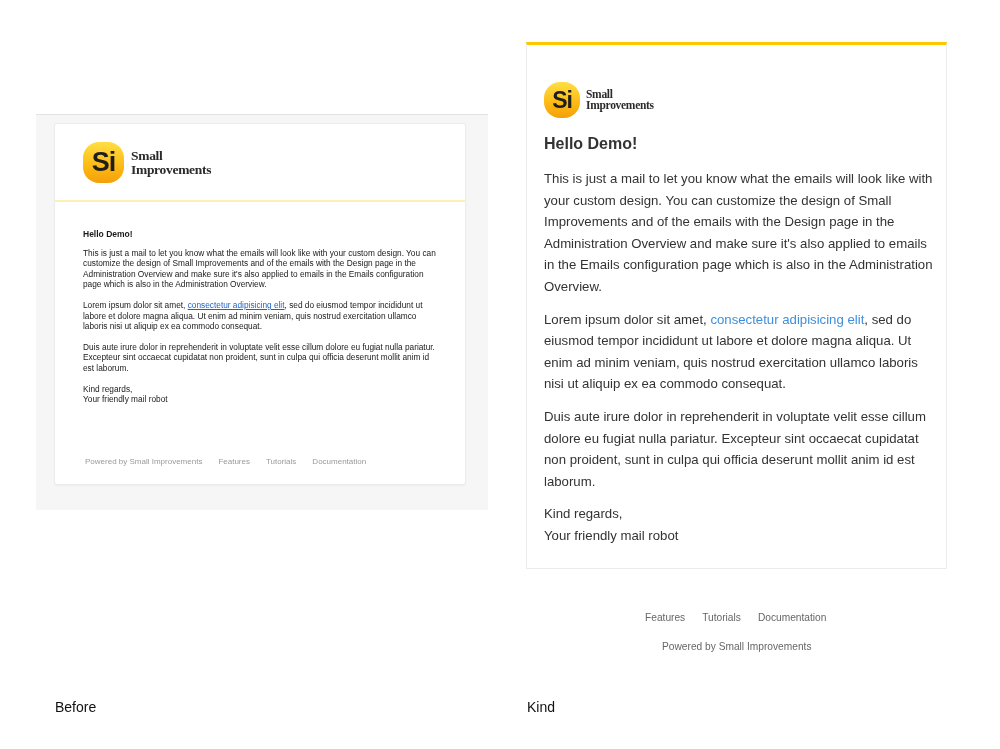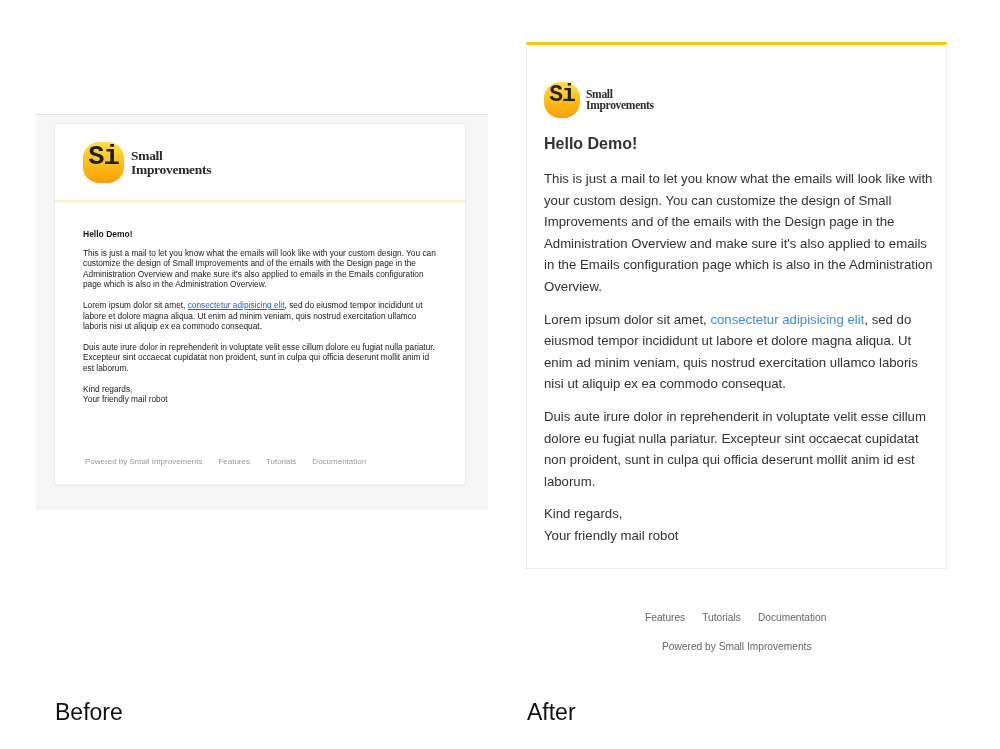--- a/index.html
+++ b/index.html
@@ -15,22 +15,22 @@
       position: absolute; left: 18px; top: 8px; width: 412px; height: 362px;
       background: #fff; border: 1px solid #ececec; border-radius: 3px;
       box-shadow: 0 1px 2px rgba(0,0,0,0.04);
     }
     .before-header {
       height: 78px; border-bottom: 2px solid #fcefb8; position: relative;
     }
     .before-logo { position: absolute; left: 28px; top: 18px; display: flex; align-items: center; }
     .logo-tile {
       background: linear-gradient(180deg, #ffde45 0%, #fdb913 60%, #f59f0a 100%);
-      border-radius: 16px; display: flex; justify-content: center;
-      font-family: Liberation Mono, monospace; font-weight: bold; color: #1e1e1e; letter-spacing: -1px;
+      border-radius: 16px; display: flex; align-items: center; justify-content: center;
+      font-family: Liberation Sans, sans-serif; font-weight: bold; color: #1e1e1e; letter-spacing: -1px;
     }
     .before-logo .logo-tile { width: 41px; height: 41px; font-size: 27px; }
     .logo-text { font-family: Liberation Serif, serif; font-weight: bold; color: #2a2a2a; line-height: 1.0; letter-spacing: -0.3px; }
     .before-logo .logo-text { font-size: 13.5px; margin-left: 7px; }
 
     .before-body { padding: 27px 28px 0 28px; font-size: 8.3px; line-height: 10.6px; color: #1a1a1a; }
     .before-body h1 { font-size: 8.5px; font-weight: bold; margin-bottom: 8px; }
     .before-body p { margin-bottom: 10px; }
     .before-body a { color: #1b64c8; text-decoration: underline; }
     .before-footer {
@@ -48,21 +48,21 @@
     .after-body {
       position: absolute; left: 17px; top: 89px; width: 392px;
       font-size: 13.2px; line-height: 21.6px; color: #333;
     }
     .after-body h1 { font-size: 16px; font-weight: bold; color: #333; margin-bottom: 14px; line-height: 20px; }
     .after-body p { margin-bottom: 11px; }
     .after-body a { color: #3d8fdc; text-decoration: none; }
     .after-powered { position: absolute; left: 662px; top: 641px; font-size: 10.2px; color: #666; }
 
     
-    .caption { position: absolute; top: 699px; font-size: 23px; color: #111; }
+    .caption { position: absolute; top: 699px; font-size: 14px; color: #111; }
   </style>
 </head>
 <body>
 
 <div class="before-frame">
   <div class="before-card">
     <div class="before-header">
       <div class="before-logo">
         <div class="logo-tile">
             <span>Si</span>
@@ -109,13 +109,13 @@
 </div>
 
 <div style="position:absolute; left:645px; top:612px; display:flex; gap:17px; font-size:10.2px; color:#666;">
   <span>Features</span>
   <span>Tutorials</span>
   <span>Documentation</span>
 </div>
 <div class="after-powered">Powered by Small Improvements</div>
 
 <div class="caption" style="left:55px;">Before</div>
-<div class="caption" style="left:527px;">After</div>
+<div class="caption" style="left:527px;">Kind</div>
 
 </body></html>

